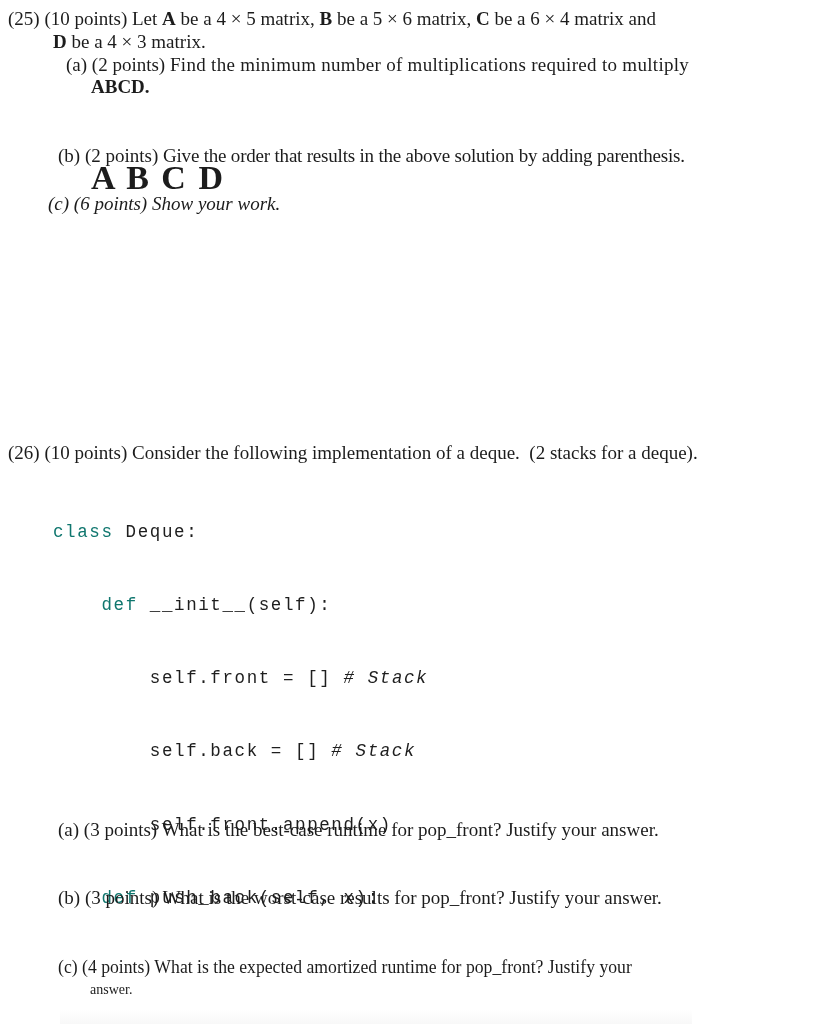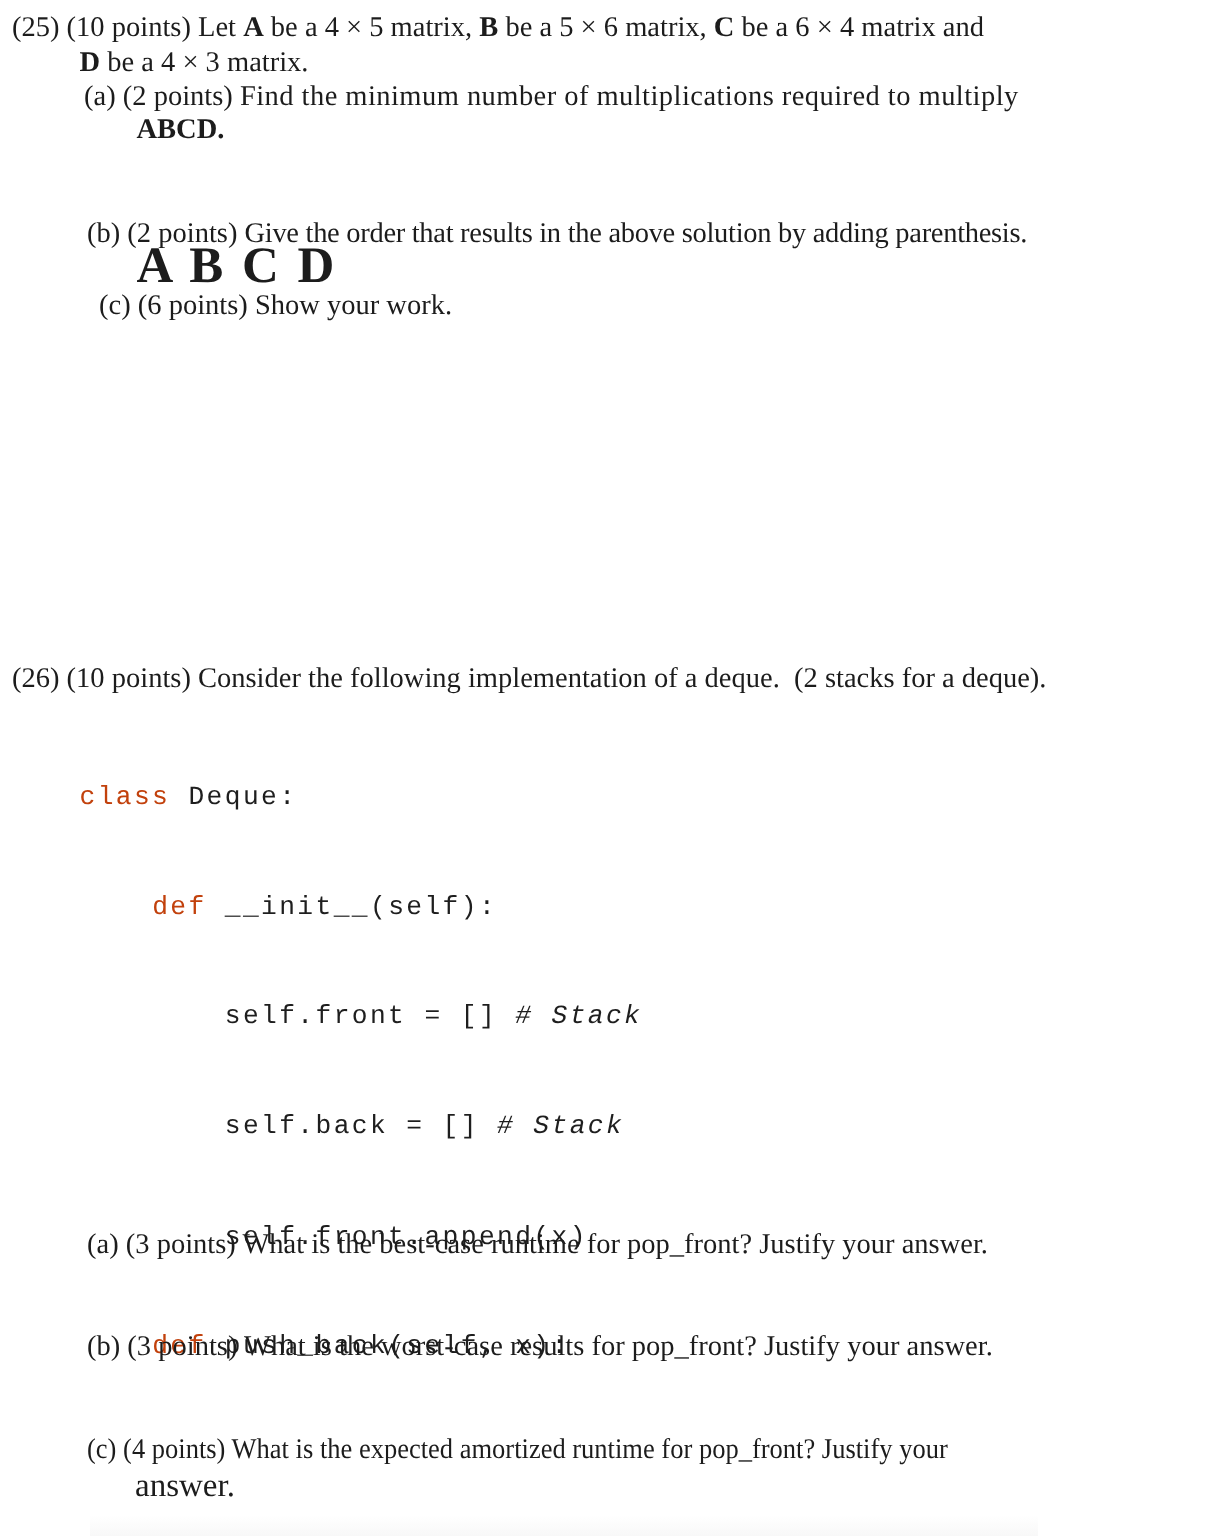--- a/index.html
+++ b/index.html
@@ -43,21 +43,21 @@
   }
   .code {
     position: absolute;
     font-family: "Liberation Mono", "DejaVu Sans Mono", monospace;
     font-size: 17.5px;
     line-height: 24.4px;
     white-space: pre;
     color: #1e1e1e;
     letter-spacing: 1.6px;
   }
-  .kw { color: #c2410c; }
+  .kw { color: #0f766e; }
   .cm { font-style: italic; }
   .code-line { display: block; height: 24.4px; }
   .condensed {
     font-family: "Liberation Serif", serif;
     font-size: 19px;
     transform: scaleX(0.93);
     transform-origin: left center;
   }
 </style>
 </head>
@@ -68,35 +68,35 @@
   <div>
     <div class="line" style="left:8px; top:8px;">
       <span>(25)</span>
       <span>(10 points)</span>
       <span>Let </span><span class="b">A</span><span> be a 4 × 5 matrix, </span><span class="b">B</span><span> be a 5 × 6 matrix, </span><span class="b">C</span><span> be a 6 × 4 matrix and</span>
     </div>
     <div class="line" style="left:53px; top:31px;">
       <span class="b">D</span><span> be a 4 × 3 matrix.</span>
     </div>
 
-    <div class="line" style="left:56px; top:54px;text-align:center;">
+    <div class="line" style="left:66px; top:54px;text-align:center;">
       <span>(a)</span>
       <span>(2 points)</span>
       <span style="letter-spacing:0.3px;">Find the minimum number of multiplications required to multiply</span>
     </div>
     <div class="line b" style="left:91px; top:76px;">ABCD.</div>
 
     <div class="line" style="left:58px; top:145px;">
       <span>(b)</span>
       <span>(2 points)</span>
       <span style="letter-spacing:-0.2px;">Give the order that results in the above solution by adding parenthesis.</span>
     </div>
     <div class="line abcd" style="left:91px; top:165px; line-height:26px;">A B C D</div>
 
-    <div class="line" style="left:66px; top:193px;">
+    <div class="line" style="left:48px; top:193px;font-style:italic;">
       <span>(c)</span>
       <span>(6 points)</span>
       <span>Show your work.</span>
     </div>
   </div>
 
   <div>
     <div class="line" style="left:8px; top:442px;">
       <span>(26)</span>
       <span>(10 points)</span>
@@ -131,17 +131,17 @@
       <span>What is the worst-case results for pop_front? Justify your answer.</span>
     </div>
 
     <div class="line" style="left:58px; top:956px;">
       <span class="condensed" style="display:inline-block;">
         <span>(c)</span>
         <span>(4 points)</span>
         <span>What is the expected amortized runtime for pop_front? Justify your</span>
       </span>
     </div>
-    <div class="line" style="left:90px; top:979px; font-size:22px;">answer.</div>
+    <div class="line" style="left:90px; top:979px; font-size:14px;">answer.</div>
   </div>
 
   <div class="bottom-fade"></div>
 </div>
 
 </body></html>

